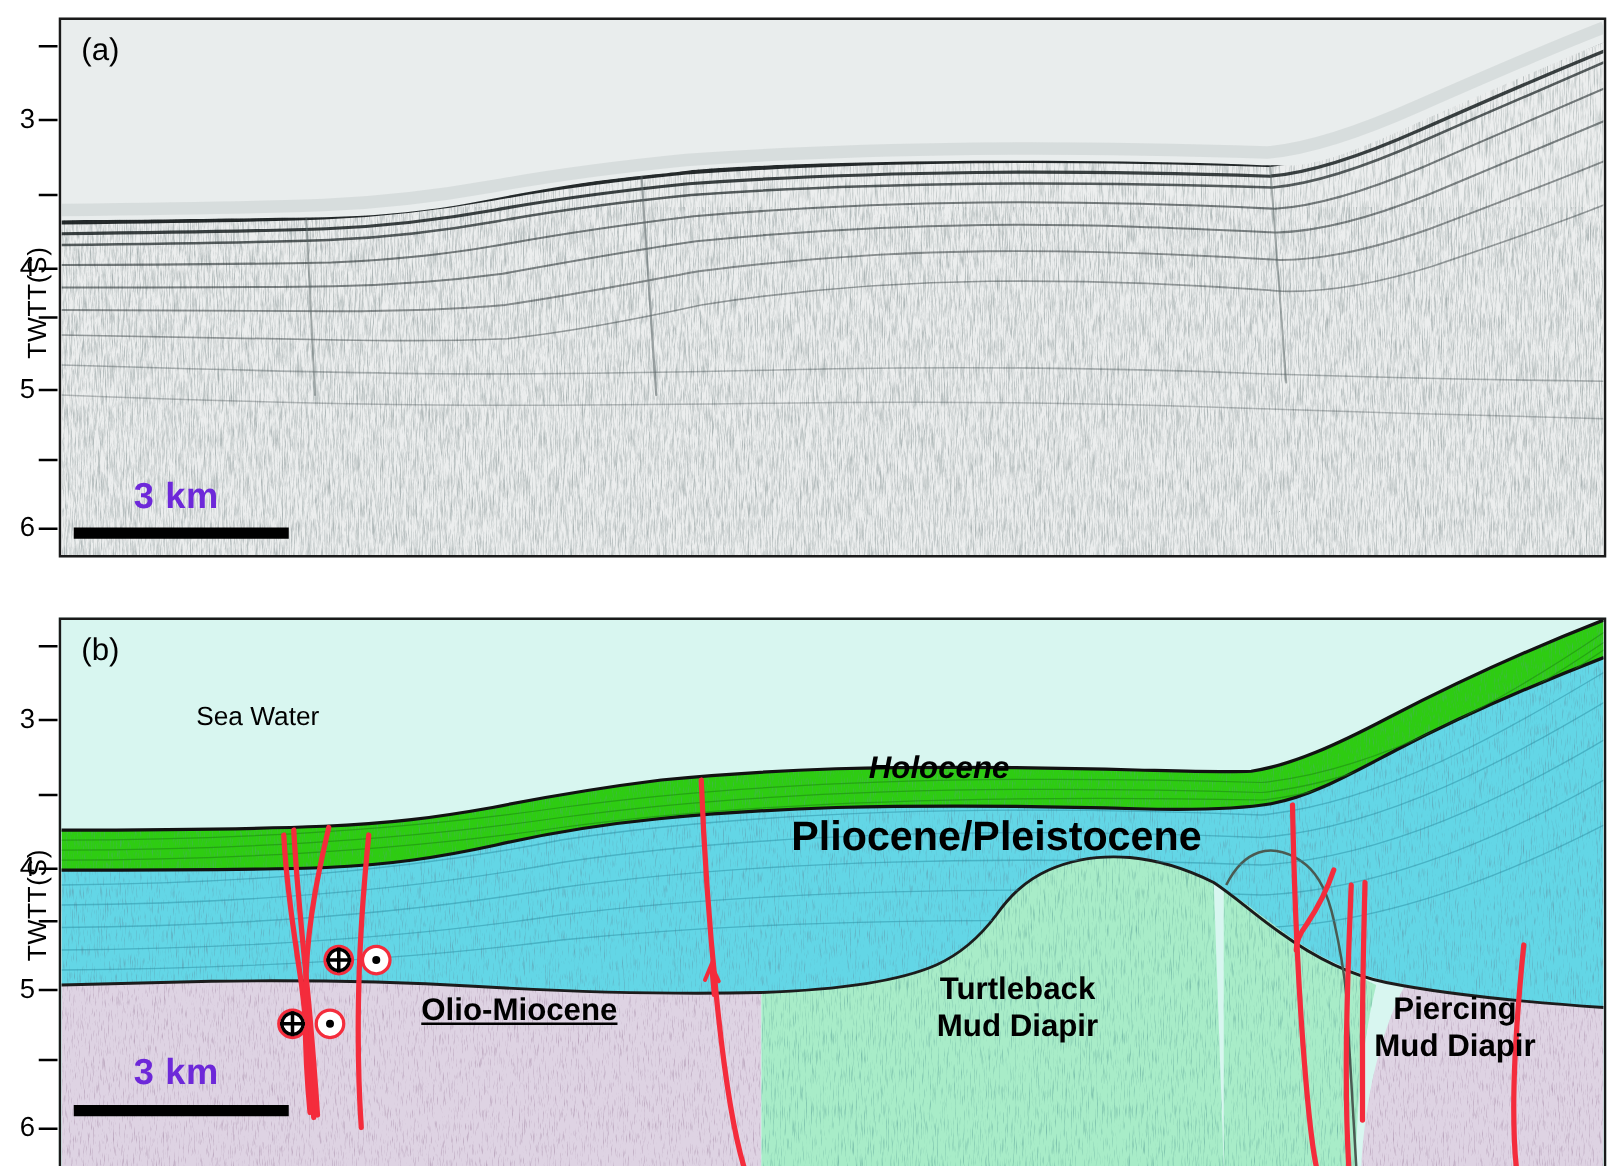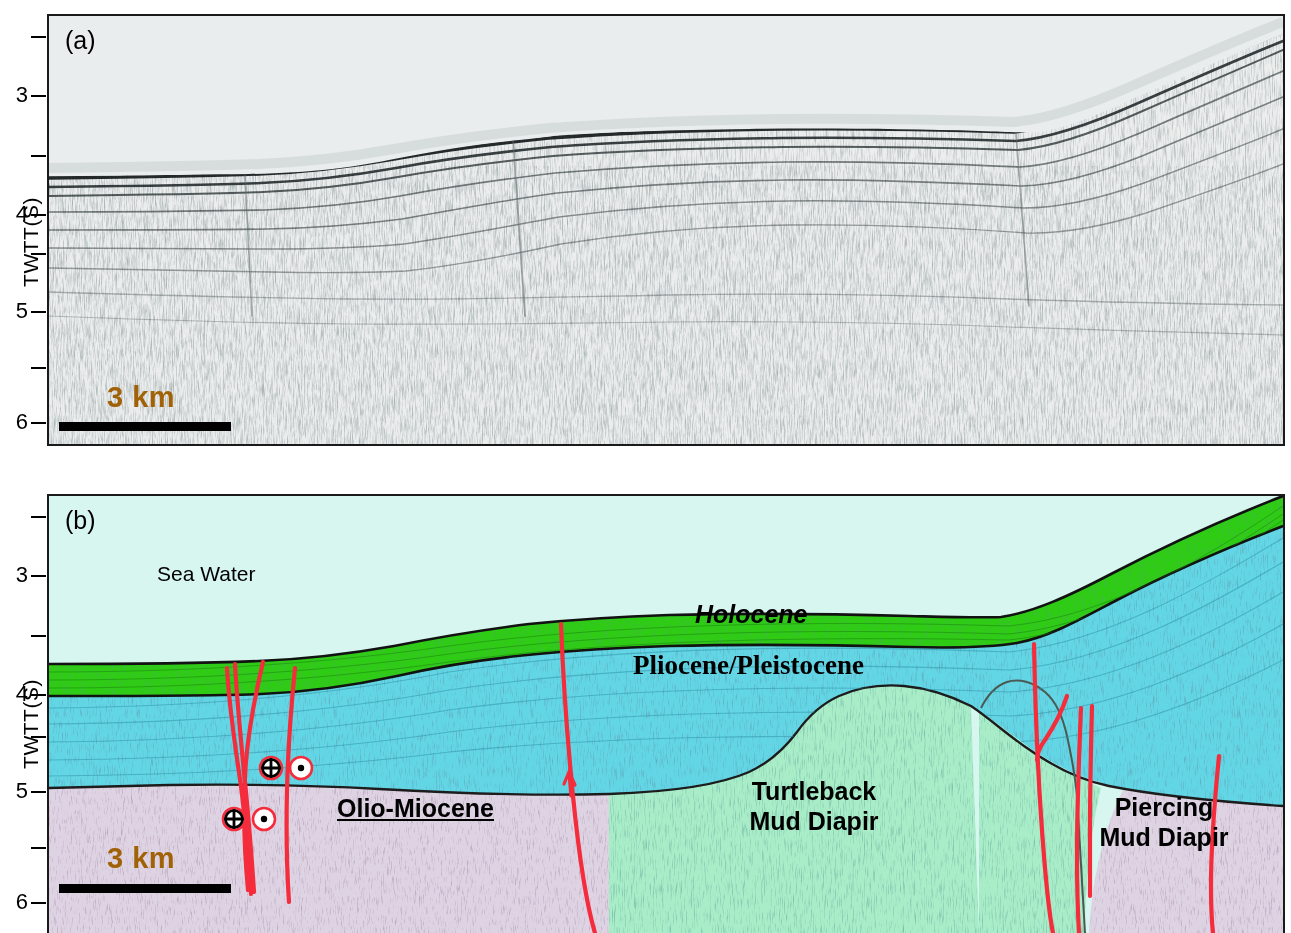--- a/index.html
+++ b/index.html
@@ -24,21 +24,21 @@
 
   
   .panel{position:absolute;border:2px solid #1a1a1a;box-sizing:border-box;overflow:hidden;}
   #panel-a{left:47px;top:14px;width:1238px;height:432px;background:#e9eded;}
   #panel-b{left:47px;top:494px;width:1238px;height:441px;background:#d8f6f0;}
 
   .panel-tag{position:absolute;font-size:25px;color:#000;z-index:40;}
 
   
   .scalebar-line{position:absolute;background:#000;height:9px;z-index:40;}
-  .scalebar-text{position:absolute;font-size:29px;font-weight:bold;color:#a16207;z-index:40;
+  .scalebar-text{position:absolute;font-size:29px;font-weight:bold;color:#6d28d9;z-index:40;
                  letter-spacing:.5px;}
 
   
   .geo-label{position:absolute;z-index:30;color:#000;white-space:nowrap;}
   .geo-label.bold{font-weight:bold;}
   .geo-label.center{text-align:center;}
 
   svg{display:block;}
 </style>
 </head>
@@ -352,21 +352,21 @@
         <circle cx="215" cy="323" r="3.2" fill="#000000"></circle>
       </g>
     </svg>
 
     <div class="panel-tag" style="left:16px;top:10px;">(b)</div>
 
     <div class="geo-label" style="left:108px;top:66px;font-size:21px;">Sea Water</div>
 
     <div class="geo-label bold" style="left:646px;top:104px;font-size:25px;font-style:italic;">Holocene</div>
 
-    <div class="geo-label bold" style="left:584px;top:154px;font-size:27px;font-family:Liberation Serif, serif;">Pliocene/Pleistocene</div>
+    <div class="geo-label bold" style="left:584px;top:154px;font-size:33px;">Pliocene/Pleistocene</div>
 
     <div class="geo-label bold" style="left:288px;top:298px;font-size:25px;text-decoration:underline;">Olio-Miocene</div>
 
     <div class="geo-label bold center" style="left:650px;top:280px;width:230px;font-size:25px;line-height:30px;">
       <span>Turtleback</span><br>
       <span>Mud Diapir</span>
     </div>
 
     <div class="geo-label bold center" style="left:1010px;top:296px;width:210px;font-size:25px;line-height:30px;">
       <span>Piercing</span><br>

